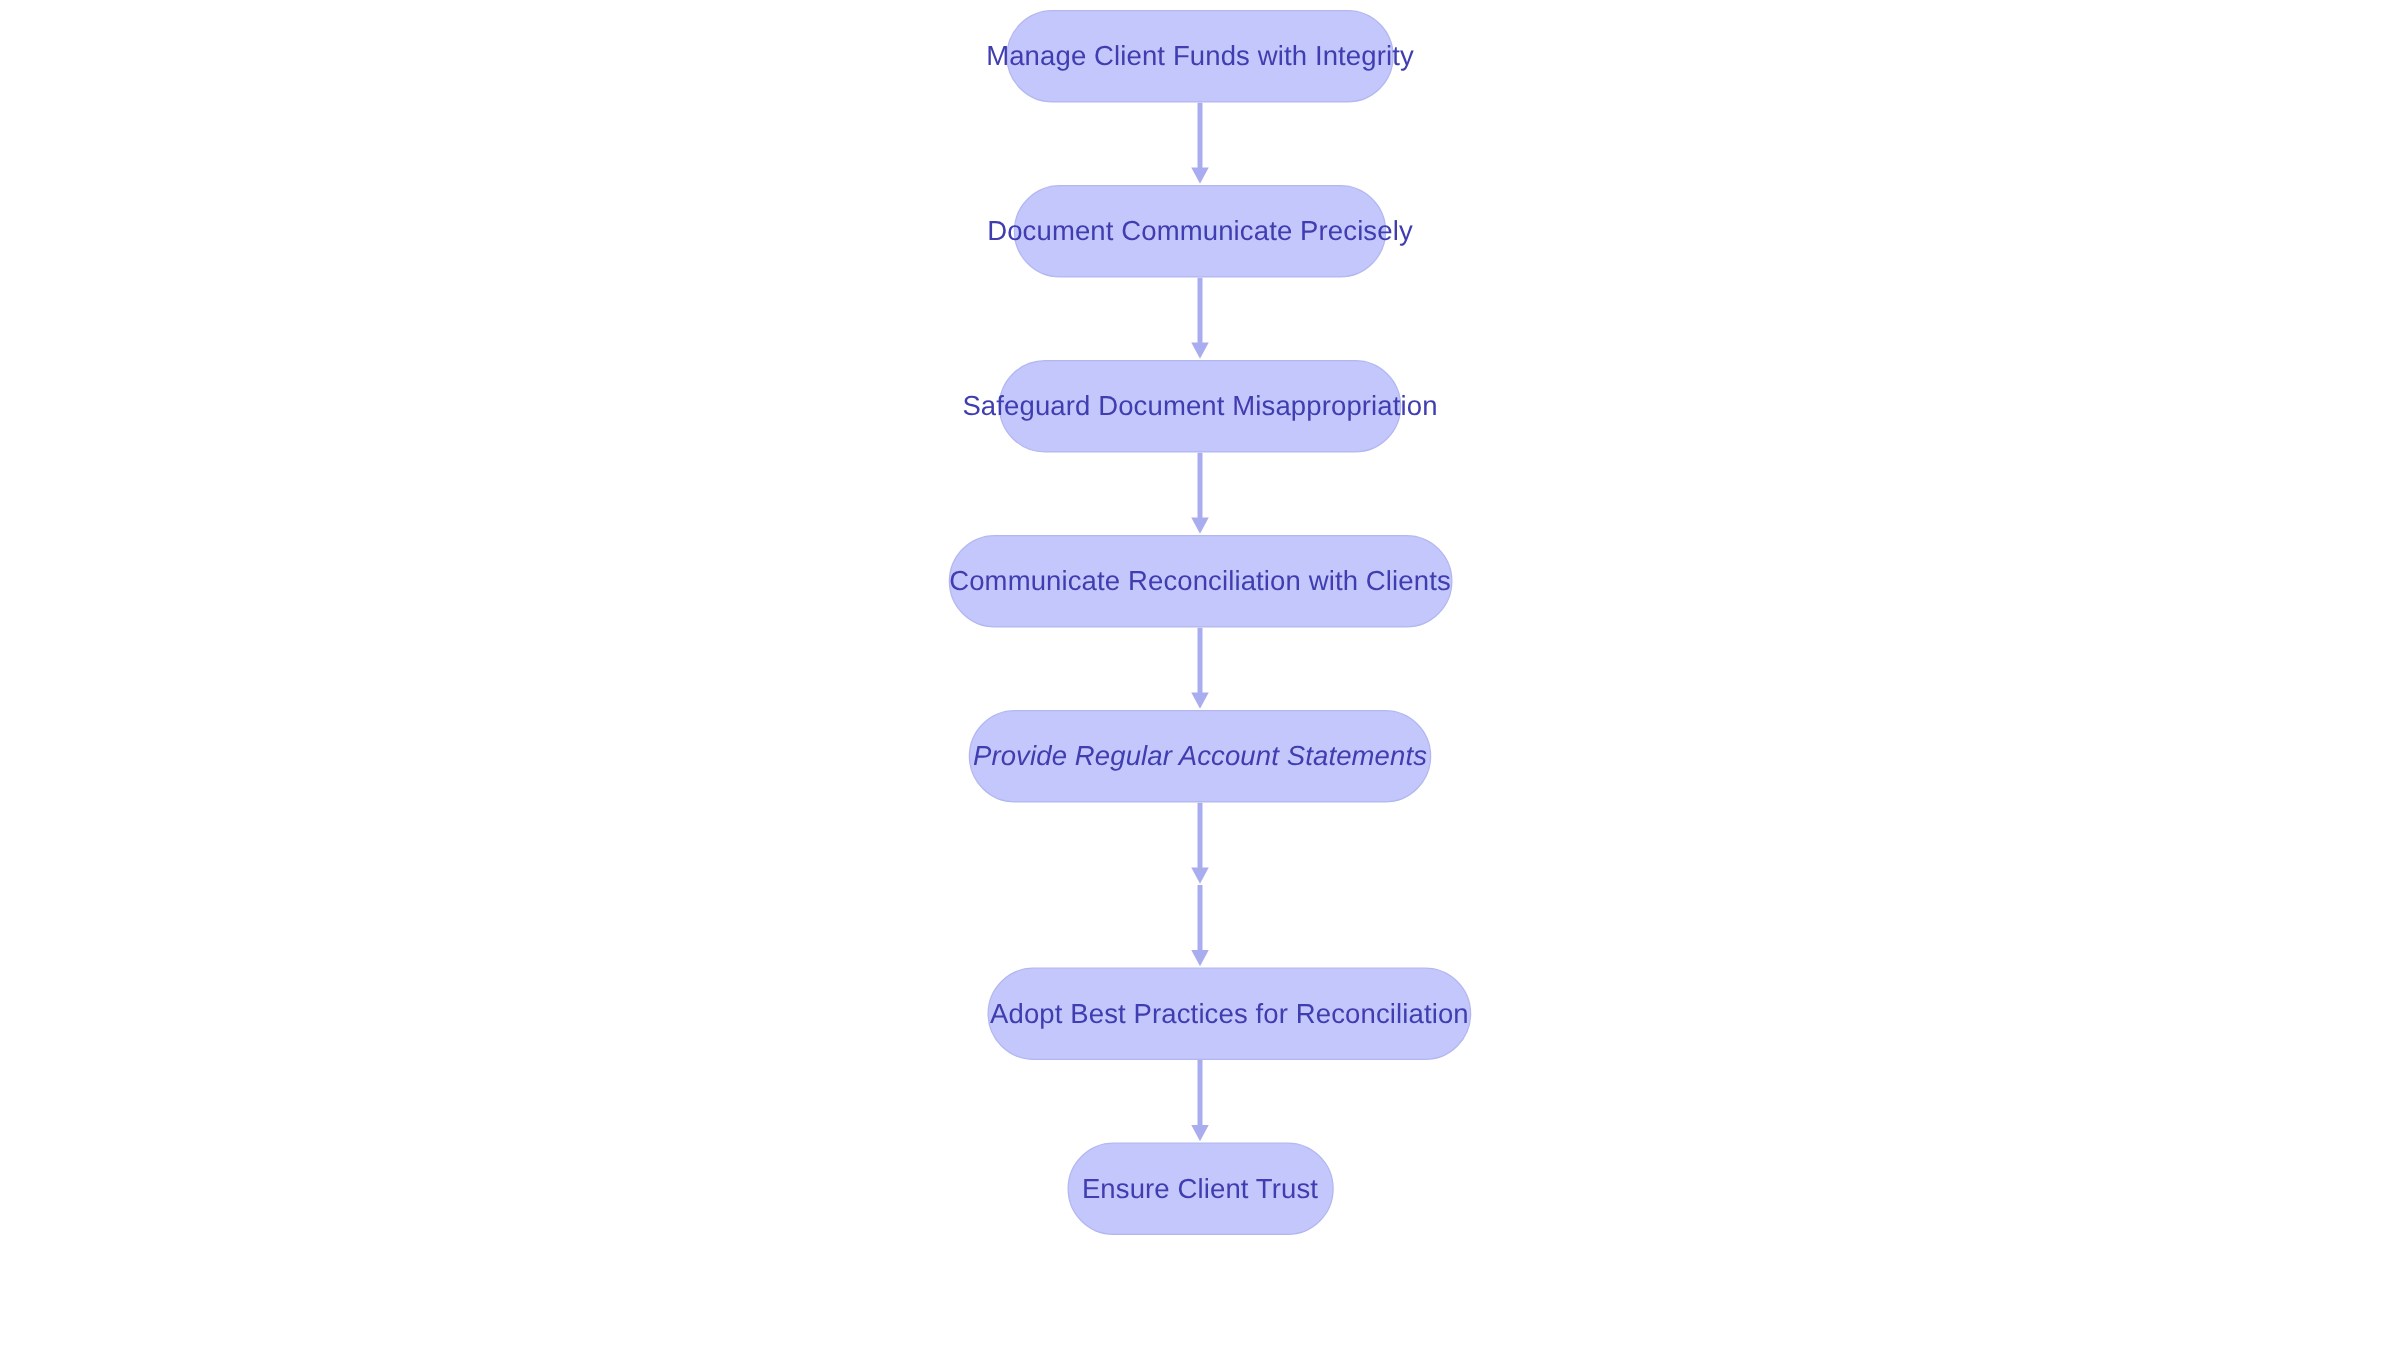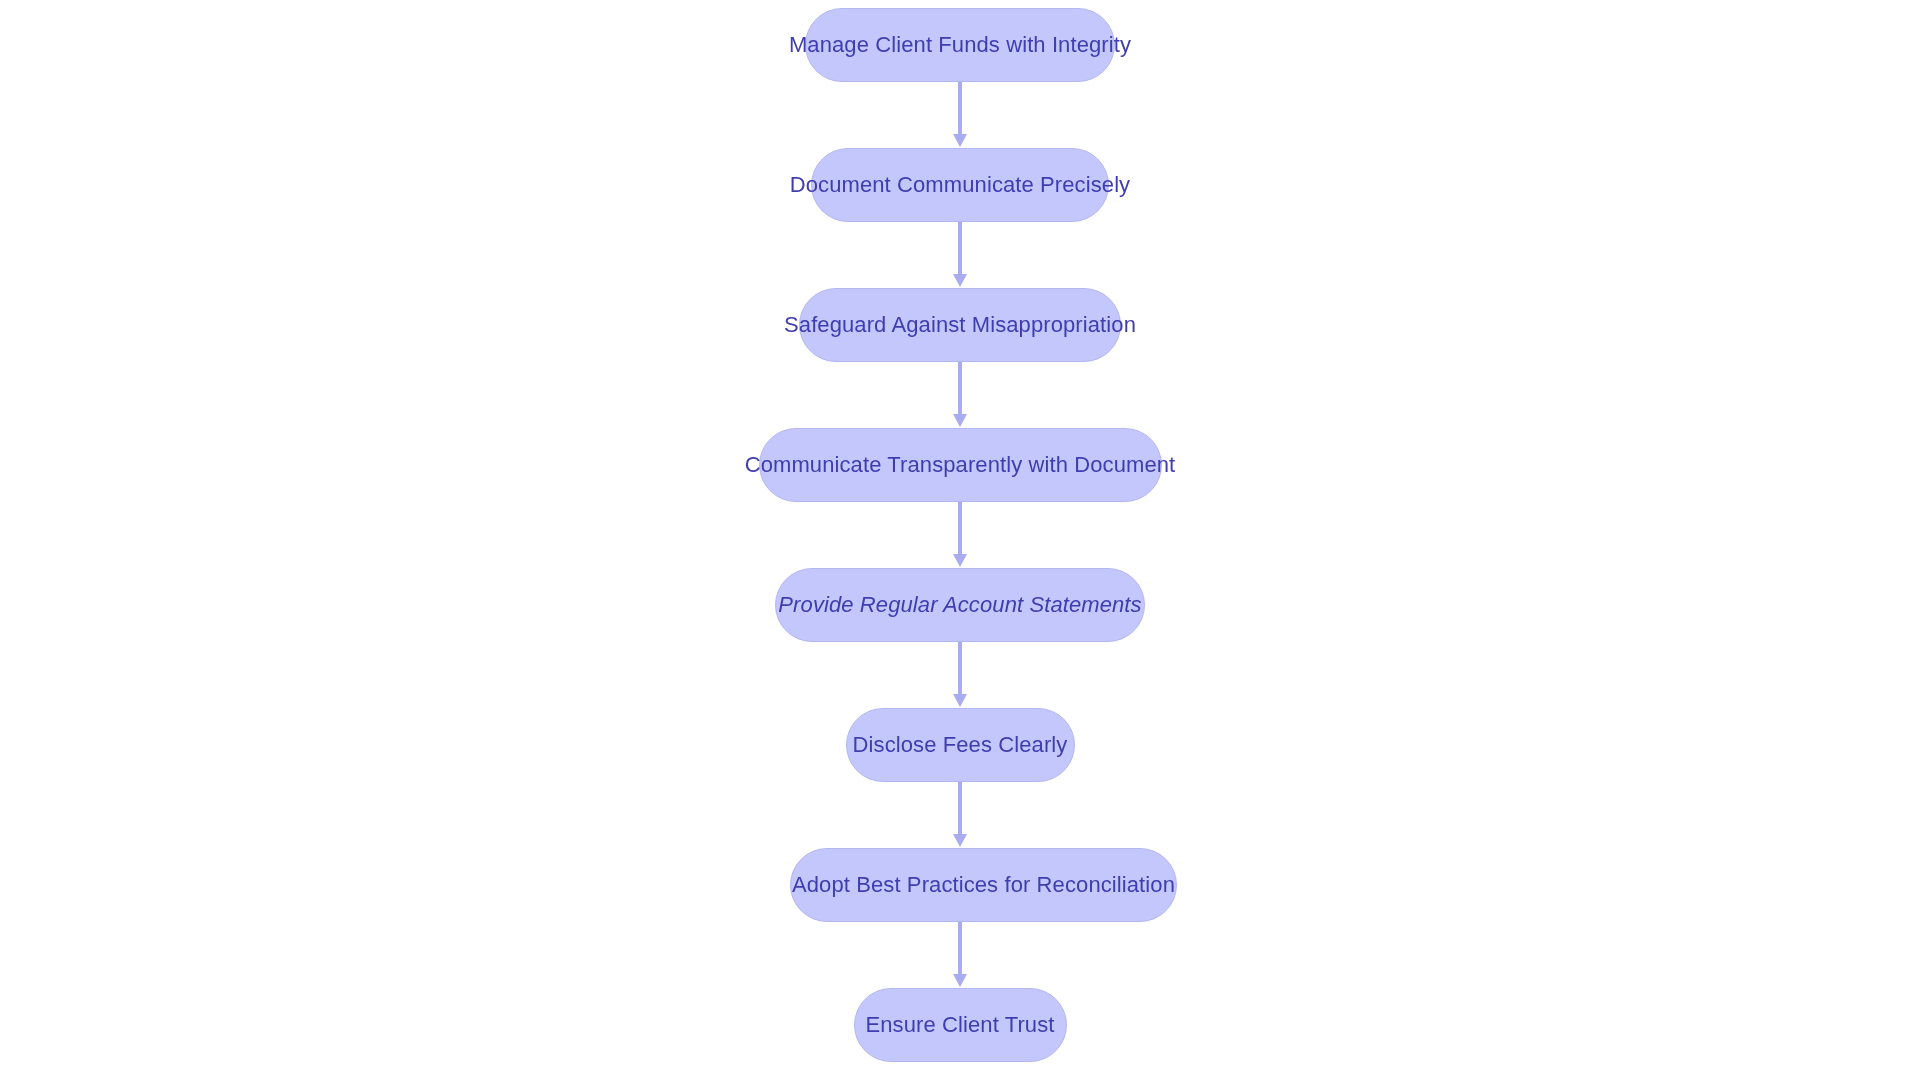--- a/index.html
+++ b/index.html
@@ -100,53 +100,48 @@
         <span class="node-label">Document Communicate Precisely</span>
       </div>
     </div>
     <svg class="connector" viewBox="0 0 16 66" xmlns="http://www.w3.org/2000/svg">
       <line class="conn-line" x1="8" y1="0" x2="8" y2="54"></line>
       <polygon class="conn-head" points="1,52 15,52 8,65"></polygon>
     </svg>
 
     <div class="flow-step">
       <div class="node" style="width:322px;">
-        <span class="node-label">Safeguard Against Misappropriation</span>
+        <span class="node-label">Safeguard Document Misappropriation</span>
       </div>
     </div>
     <svg class="connector" viewBox="0 0 16 66" xmlns="http://www.w3.org/2000/svg">
       <line class="conn-line" x1="8" y1="0" x2="8" y2="54"></line>
       <polygon class="conn-head" points="1,52 15,52 8,65"></polygon>
     </svg>
 
     <div class="flow-step">
       <div class="node" style="width:403px;">
-        <span class="node-label">Communicate Transparently with Document</span>
+        <span class="node-label">Communicate Reconciliation with Clients</span>
       </div>
     </div>
     <svg class="connector" viewBox="0 0 16 66" xmlns="http://www.w3.org/2000/svg">
       <line class="conn-line" x1="8" y1="0" x2="8" y2="54"></line>
       <polygon class="conn-head" points="1,52 15,52 8,65"></polygon>
     </svg>
 
     <div class="flow-step">
       <div class="node" style="width:370px;font-style:italic;">
         <span class="node-label">Provide Regular Account Statements</span>
       </div>
     </div>
     <svg class="connector" viewBox="0 0 16 66" xmlns="http://www.w3.org/2000/svg">
       <line class="conn-line" x1="8" y1="0" x2="8" y2="54"></line>
       <polygon class="conn-head" points="1,52 15,52 8,65"></polygon>
     </svg>
 
-    <div class="flow-step">
-      <div class="node" style="width:229px;">
-        <span class="node-label">Disclose Fees Clearly</span>
-      </div>
-    </div>
     <svg class="connector" viewBox="0 0 16 66" xmlns="http://www.w3.org/2000/svg">
       <line class="conn-line" x1="8" y1="0" x2="8" y2="54"></line>
       <polygon class="conn-head" points="1,52 15,52 8,65"></polygon>
     </svg>
 
     <div class="flow-step">
       <div class="node" style="width:387px;margin-left:47px;">
         <span class="node-label">Adopt Best Practices for Reconciliation</span>
       </div>
     </div>

